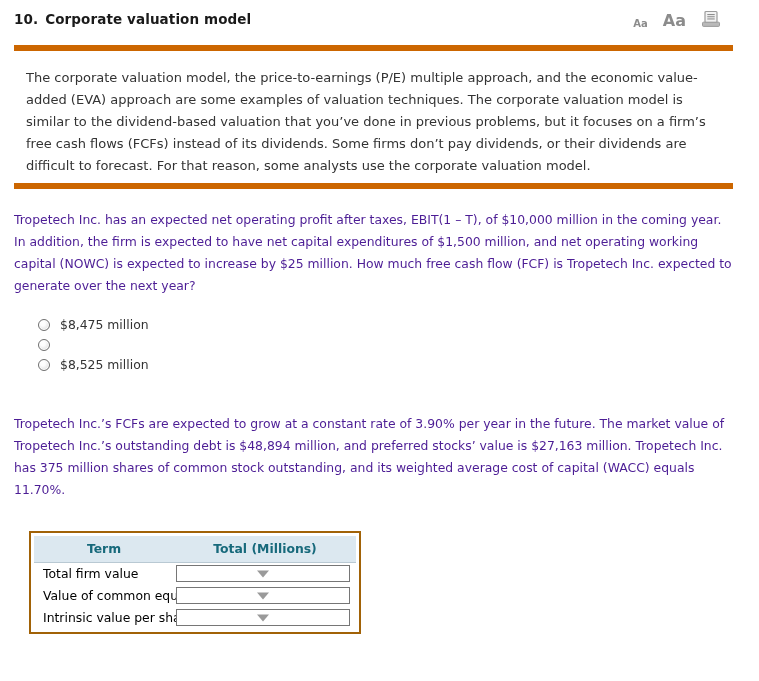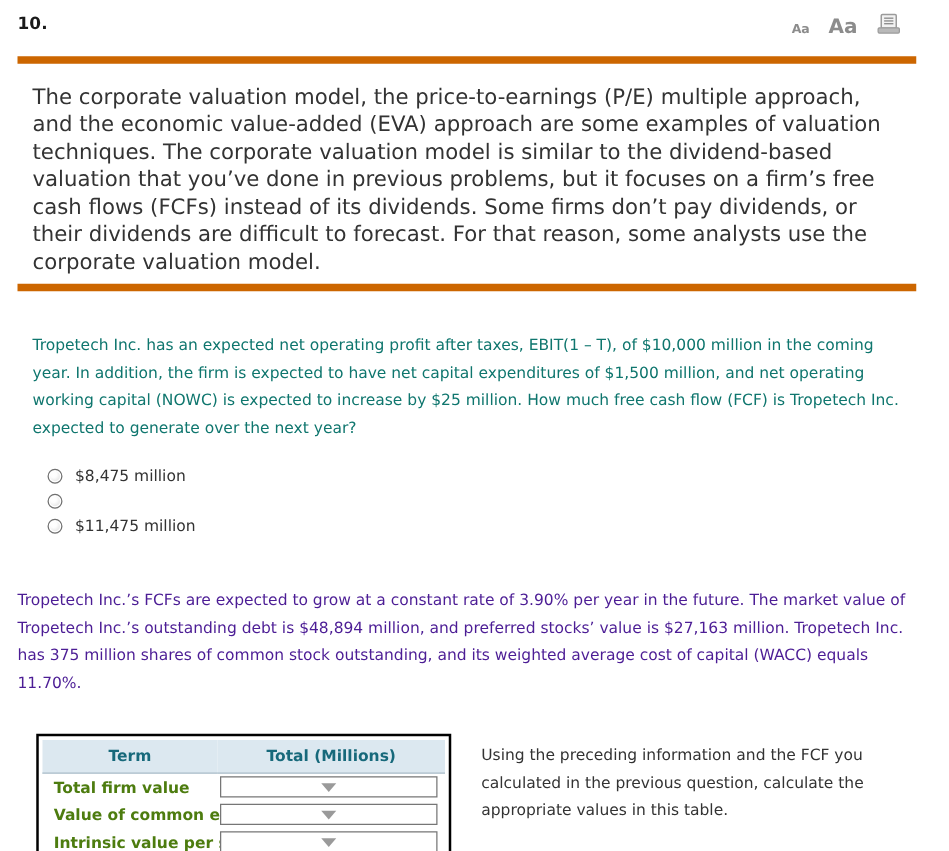--- a/index.html
+++ b/index.html
@@ -75,35 +75,35 @@
     margin: 0 26px 0 14px;
   }
   .rule-orange.top { margin-top: 7px; }
 
   
   .intro-block {
     padding: 16px 30px 6px 26px;
   }
   .intro-block p {
     margin: 0;
-    font-size: 17px;
+    font-size: 13px;
     line-height: 22px;
     color: #333333;
     max-width: 690px;
   }
 
   
   .question-body {
     padding: 20px 26px 0 14px;
   }
   .question-body p.qtext {
-    margin: 12px;
+    margin: 0;
     font-size: 12.4px;
     line-height: 22px;
-    color: #0f766e;
+    color: #4c1d95;
     max-width: 722px;
   }
 
   
   .choices {
     margin: 18px 0 0 0;
     padding: 0 0 0 24px;
     list-style: none;
   }
   .choice {
@@ -144,21 +144,21 @@
   }
 
   
   .table-area {
     display: flex;
     align-items: flex-start;
     margin-top: 30px;
     padding-left: 15px;
   }
   .calc-table-wrap {
-    border: 2px solid #000000;
+    border: 2px solid #a16207;
     background: #ffffff;
     width: 332px;
     padding: 3px;
   }
   table.calc-table {
     border-collapse: collapse;
     width: 100%;
     table-layout: fixed;
   }
   table.calc-table th {
@@ -167,24 +167,23 @@
     font-size: 12.4px;
     font-weight: bold;
     text-align: center;
     padding: 5px 4px 6px 4px;
     border-bottom: 1px solid #b9c9d3;
   }
   table.calc-table th.col-term { width: 140px; }
   table.calc-table td {
     padding: 2px 4px;
     font-size: 12.4px;
-    color: #4d7c0f;
+    color: #000000;
     vertical-align: middle;
     height: 22px;
-    font-weight: bold;
   }
   table.calc-table td.term-cell {
     padding-left: 9px;
     white-space: nowrap;
   }
   table.calc-table td.value-cell {
     padding: 2px 6px 2px 2px;
   }
   .dropdown {
     position: relative;
@@ -218,20 +217,21 @@
     color: #333333;
     max-width: 320px;
   }
 </style>
 </head>
 <body>
 
 <div class="page-header">
   <div class="page-title">
     <span class="qnum">10.</span>
+    <span>Corporate valuation model</span>
   </div>
   <div class="header-tools">
     <span class="tool-aa-small">Aa</span>
     <span class="tool-aa-large">Aa</span>
     <span class="tool-print">
       <svg width="20" height="19" viewBox="0 0 20 19" xmlns="http://www.w3.org/2000/svg">
         <rect x="4" y="1.5" width="12" height="11" rx="1" fill="#f2f2f2" stroke="#9b9b9b" stroke-width="1.2"></rect>
         <rect x="6.3" y="4" width="7.4" height="1.1" fill="#8e8e8e"></rect>
         <rect x="6.3" y="6.2" width="7.4" height="1.1" fill="#8e8e8e"></rect>
         <rect x="6.3" y="8.4" width="7.4" height="1.1" fill="#8e8e8e"></rect>
@@ -255,21 +255,21 @@
   <ul class="choices">
     <li class="choice">
       <span class="radio-dot"></span>
       <span class="choice-label">$8,475 million</span>
     </li>
     <li class="choice">
       <span class="radio-dot"></span>
     </li>
     <li class="choice">
       <span class="radio-dot"></span>
-      <span class="choice-label">$11,475 million</span>
+      <span class="choice-label">$8,525 million</span>
     </li>
   </ul>
 </div>
 
 <div class="lower-section">
   <p class="qtext">Tropetech Inc.’s FCFs are expected to grow at a constant rate of 3.90% per year in the future. The market value of Tropetech Inc.’s outstanding debt is $48,894 million, and preferred stocks’ value is $27,163 million. Tropetech Inc. has 375 million shares of common stock outstanding, and its weighted average cost of capital (WACC) equals 11.70%.</p>
 
   <div class="table-area">
     <div class="calc-table-wrap">
       <table class="calc-table">
@@ -301,17 +301,14 @@
             <td class="value-cell">
               <span class="dropdown">
                 <span class="arrow"></span>
               </span>
             </td>
           </tr>
         </tbody>
       </table>
     </div>
 
-    <div class="side-note">
-      <p>Using the preceding information and the FCF you calculated in the previous question, calculate the appropriate values in this table.</p>
-    </div>
   </div>
 </div>
 
 </body></html>

